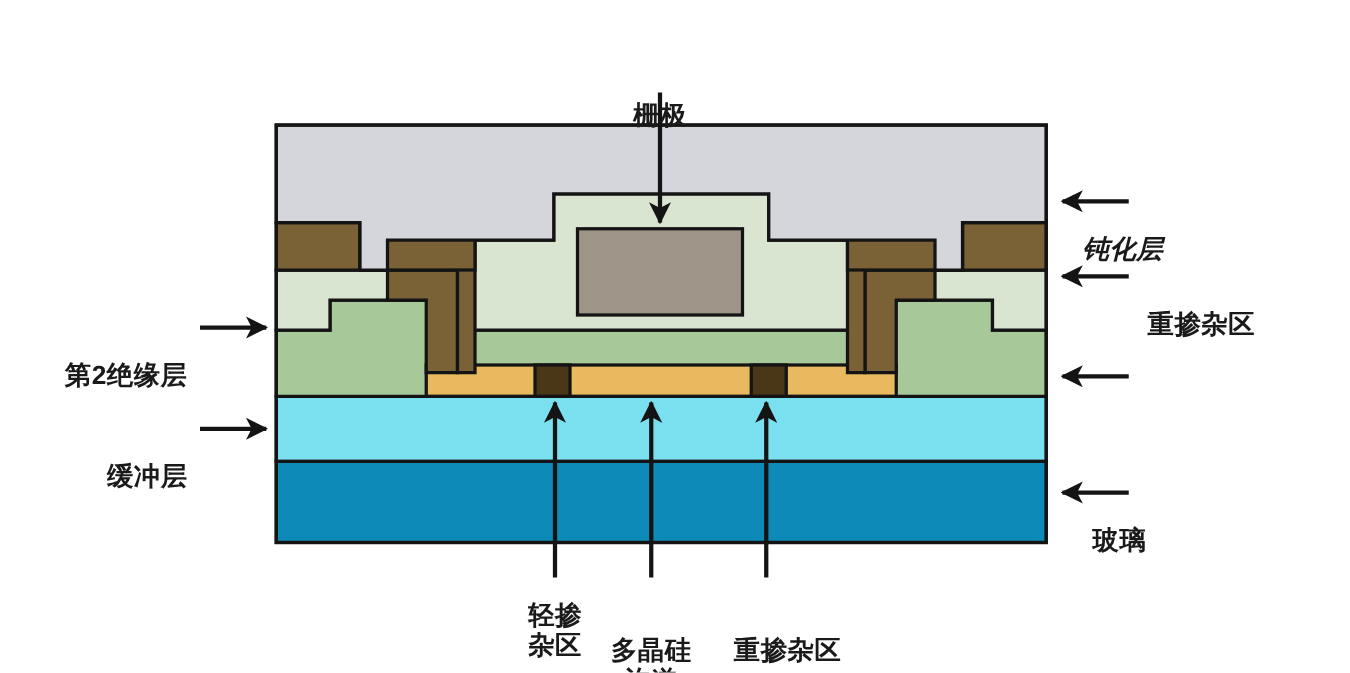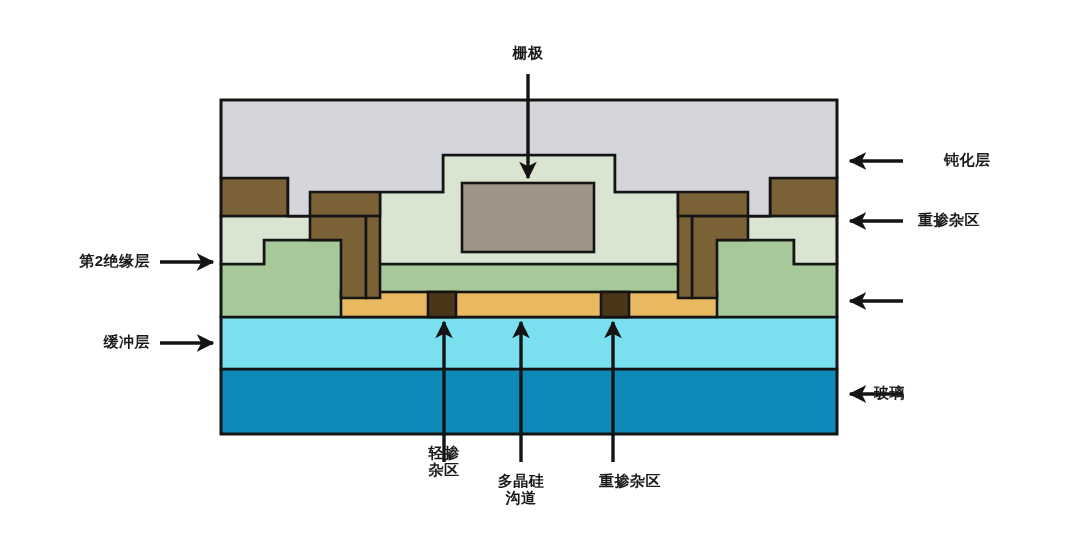--- a/index.html
+++ b/index.html
@@ -25,26 +25,27 @@
     position: absolute;
     left: 0;
     top: 0;
     width: 1080px;
     height: 538px;
     display: block;
   }
   .lbl {
     position: absolute;
     font-family: "Liberation Sans", "DejaVu Sans", sans-serif;
-    font-size: 15px;
+    font-size: 21px;
     font-weight: 700;
     color: #1a1a1a;
     white-space: nowrap;
     line-height: 1.12;
     letter-spacing: 0.5px;
+    margin-top: 36px;
   }
   .lbl-center {
     text-align: center;
     transform: translateX(-50%);
   }
   .lbl-right {
     text-align: left;
     transform: translateX(-100%);
   }
   .two-line {
@@ -178,21 +179,21 @@
       <line x1="613" y1="462" x2="613" y2="322" stroke="#141414" stroke-width="3.4" marker-end="url(#arrHead)"></line>
     </g>
   </svg>
 
   <div class="lbl lbl-center" style="left:528px; top:45px;">栅极</div>
 
   <div class="lbl lbl-right" style="left:150px; top:253px;">第2绝缘层</div>
 
   <div class="lbl lbl-right" style="left:150px; top:334px;">缓冲层</div>
 
-  <div class="lbl" style="left:944px; top:152px;">钝化层</div>
+  <div class="lbl" style="left:866px; top:152px;font-style:italic;">钝化层</div>
 
   <div class="lbl" style="left:918px; top:212px;">重掺杂区</div>
 
 
   <div class="lbl" style="left:874px; top:385px;">玻璃</div>
 
   <div class="lbl lbl-center two-line" style="left:444px; top:445px;">轻掺
 杂区</div>
 
   <div class="lbl lbl-center two-line" style="left:521px; top:473px;">多晶硅

